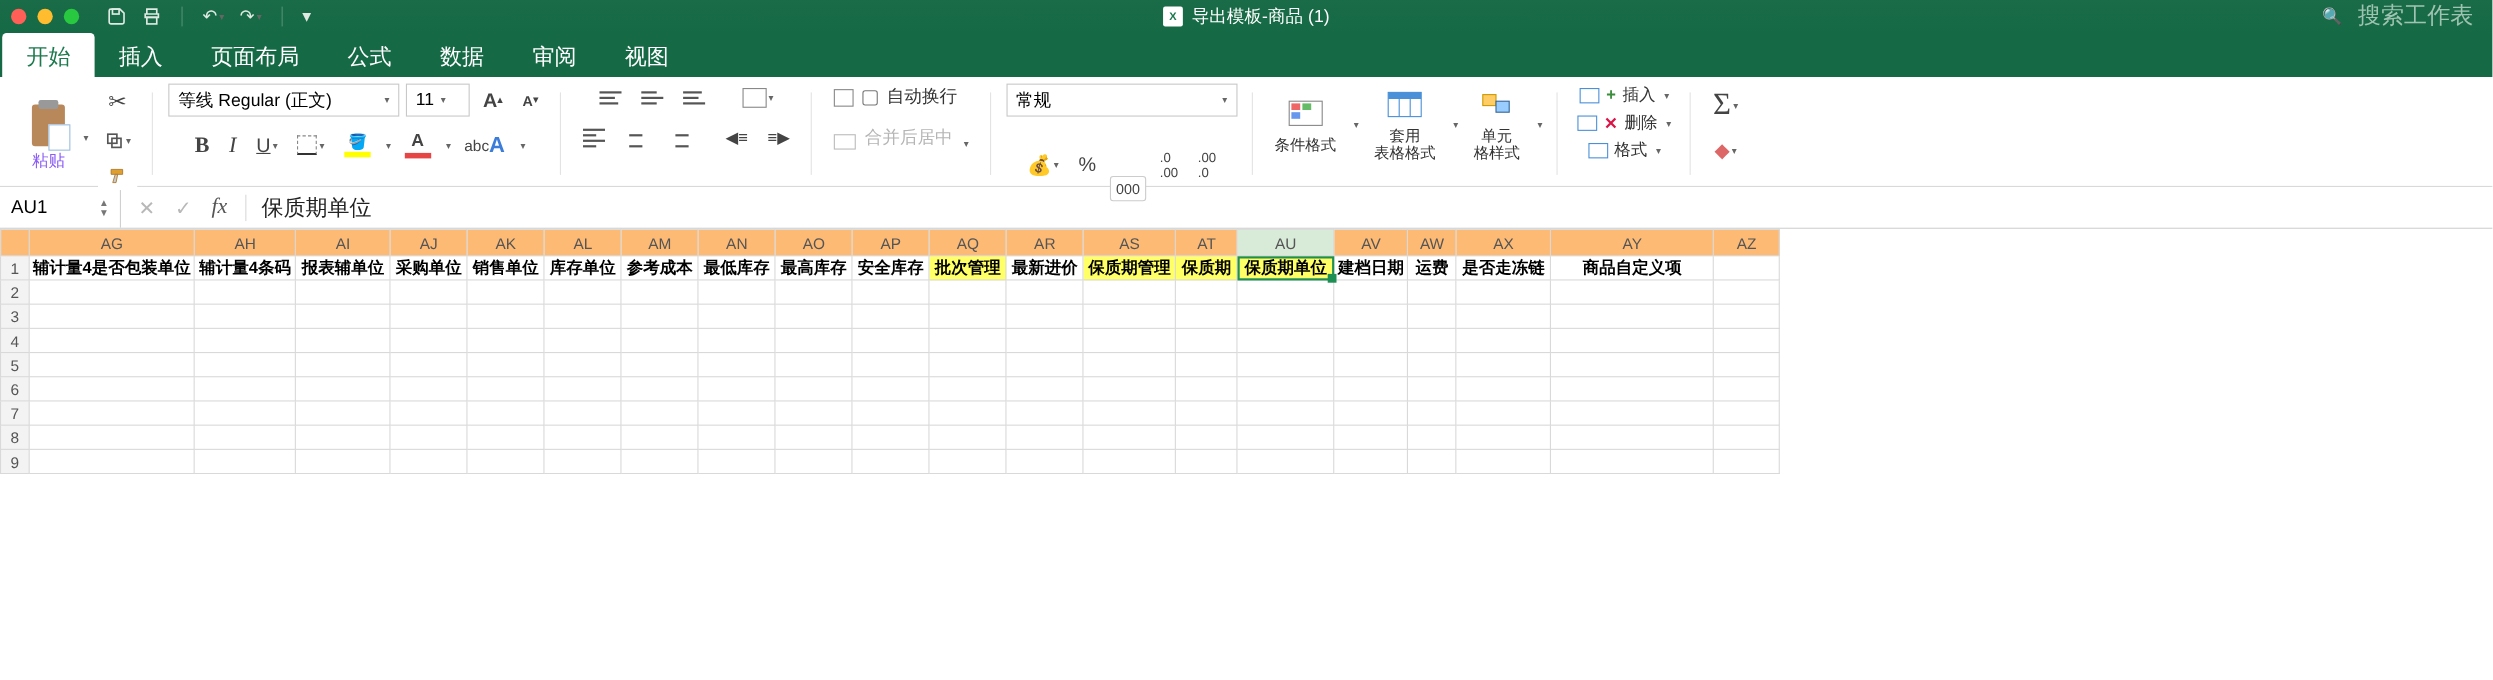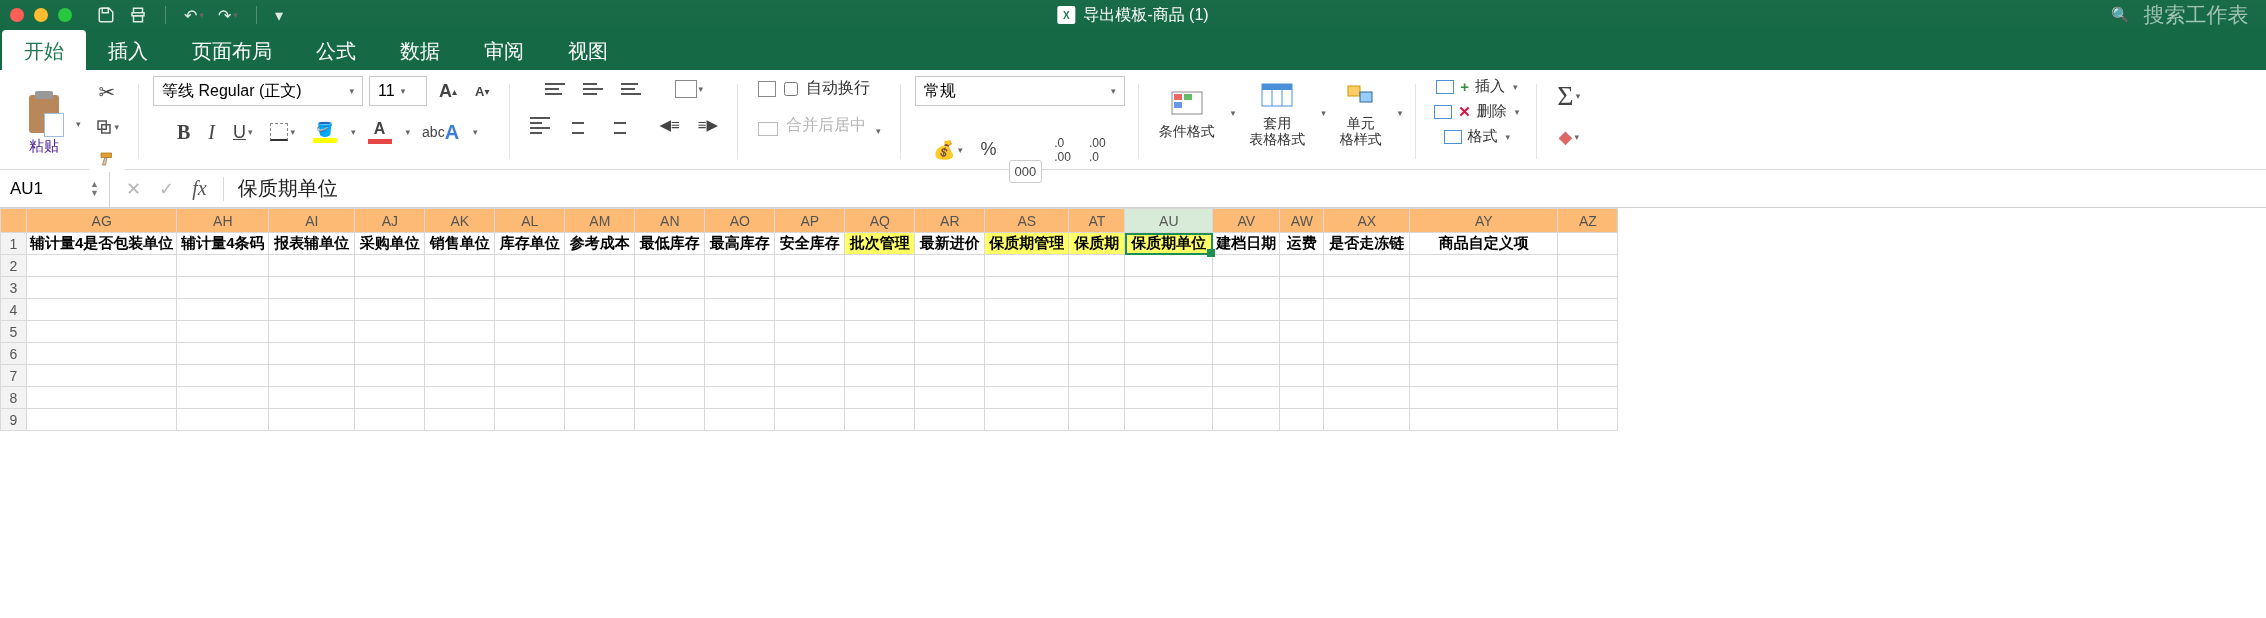--- a/index.html
+++ b/index.html
@@ -36,21 +36,21 @@
   .dropdown{ border:1px solid #c8c8c8; background:#fff; height:30px; display:flex; align-items:center; padding:0 8px; font-size:16px; cursor:pointer; }
   .dropdown .chev{margin-left:auto;}
   .stackv{ display:flex; flex-direction:column; gap:6px;}
   .row{ display:flex; gap:6px; align-items:center;}
 
   .paste-big{ display:flex; flex-direction:column; align-items:center; gap:2px; cursor:pointer; padding:2px 4px;}
   .paste-ico{ width:36px; height:42px; position:relative;}
   .clipboard{ width:30px; height:38px; background:#b8875a; border-radius:3px; position:absolute; left:3px; top:2px;}
   .clipboard::before{content:""; position:absolute; left:6px; top:-4px; width:18px; height:8px; background:#999; border-radius:2px;}
   .paper{ position:absolute; right:-2px; bottom:-2px; width:20px; height:24px; background:#fff; border:1px solid #9bbee0;}
-  .paste-lbl{ font-size:15px; color:#4c1d95;}
+  .paste-lbl{ font-size:15px; color:#8b5cf6;}
 
   .scissors,.copybtn,.brush{ font-size:20px;}
 
   .font-name{ width:210px;}
   .font-size{ width:58px; text-align:center;}
   .bib{ font-family:"Times New Roman",serif; font-size:20px; font-weight:bold;}
   .iit{ font-family:"Times New Roman",serif; font-size:20px; font-style:italic;}
   .uul{ text-decoration:underline; font-size:18px;}
   .border-ico{ width:18px; height:18px; border:1px dashed #888; border-bottom:2px solid #333;}
   .fill-ico{ display:flex; flex-direction:column; align-items:center;}

